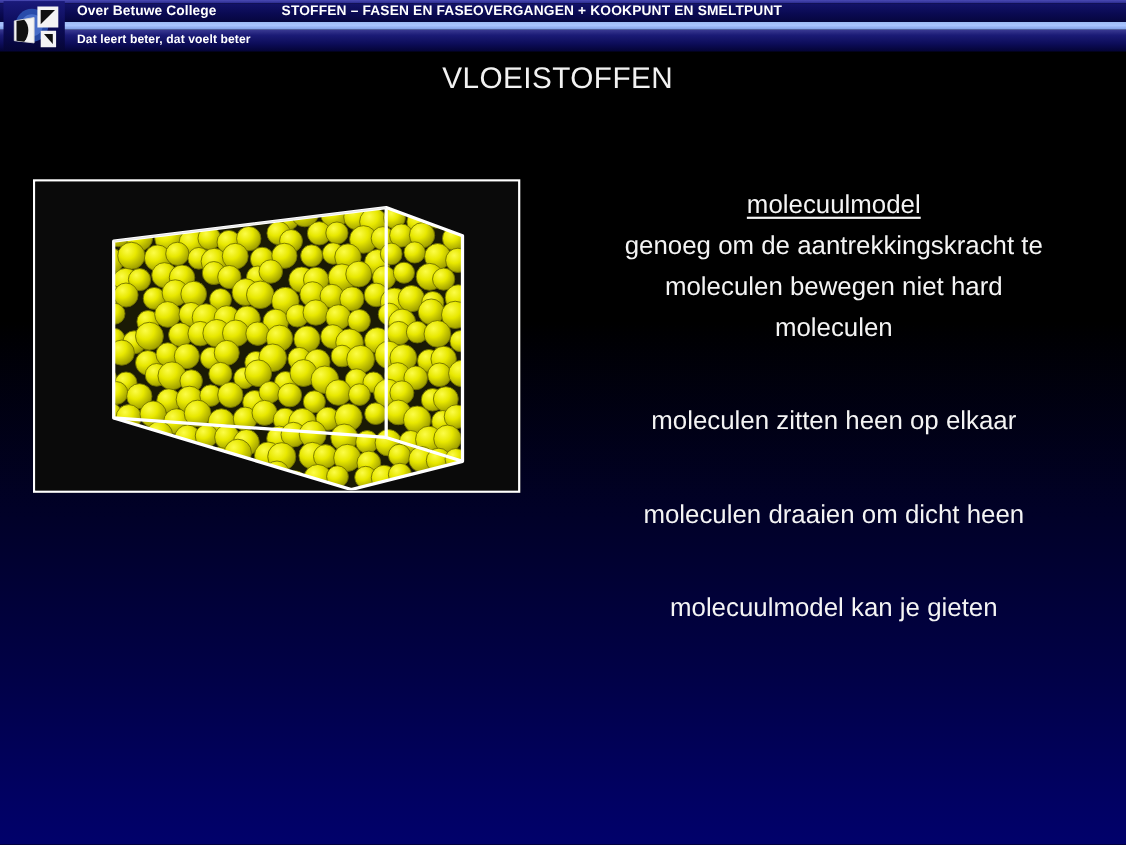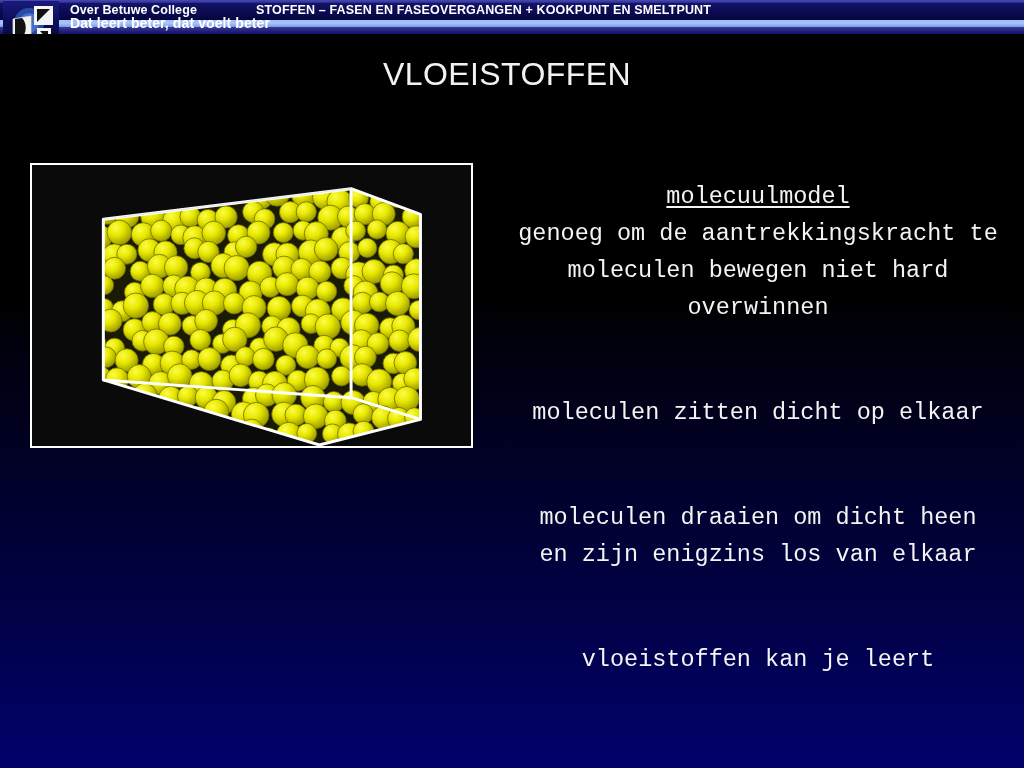--- a/index.html
+++ b/index.html
@@ -20,21 +20,21 @@
         #010147 80%,
         #010160 93%,
         #01016b 100%);
   }
 
   
   #header {
     position: absolute;
     left: 0; top: 0;
     width: 1024px;
-    height: 34px;
+    height: 47px;
     overflow: hidden;
   }
   .hdr-topstrip {
     position: absolute;
     left: 0; top: 0; width: 100%; height: 3px;
     background: linear-gradient(to bottom, #4a4ab4, #2a2a8c);
   }
   .hdr-band1 {
     position: absolute;
     left: 0; top: 3px; width: 100%; height: 17px;
@@ -76,38 +76,38 @@
     z-index: 5;
     color: #ffffff;
     font-size: 12.5px;
     font-weight: bold;
     line-height: 17px;
     letter-spacing: 0.15px;
     white-space: nowrap;
   }
   .hdr-tagline {
     position: absolute;
-    left: 70px; top: 15px;
+    left: 70px; top: 30px;
     z-index: 5;
     color: #ffffff;
-    font-size: 14px;
+    font-size: 11px;
     font-weight: bold;
     letter-spacing: 0.1px;
     white-space: nowrap;
   }
 
   
   #slide-title {
     position: absolute;
     left: 207px;
     top: 56px;
     width: 600px;
     text-align: center;
     color: #f2f2f2;
-    font-size: 32px;
+    font-size: 27px;
     font-weight: normal;
     letter-spacing: 0.4px;
   }
 
   
   #picture-frame {
     position: absolute;
     left: 30px;
     top: 163px;
     width: 443px;
@@ -127,21 +127,21 @@
   #text-column {
     position: absolute;
     left: 492px;
     top: 160px;
     width: 532px;
     text-align: center;
     color: #f4f4f4;
     font-size: 23.5px;
     line-height: 37px;
   }
-  #text-column .para { margin: 18px; font-family: Liberation Mono, monospace; }
+  #text-column .para { margin: 8px; }
   #text-column .gap { height: 32px; }
   .heading-underline {
     text-decoration: underline;
     text-underline-offset: 3px;
   }
   .line { display: block; }
 </style>
 </head>
 <body>
 
@@ -464,36 +464,35 @@
       </g>
     </svg>
   </div>
 
   <div id="text-column">
 
     <p class="para">
       <span class="line heading-underline">molecuulmodel</span>
       <span class="line">genoeg om de aantrekkingskracht te</span>
       <span class="line">moleculen bewegen niet hard</span>
-      <span class="line">overwinnen</span>
+      <span class="line">moleculen</span>
     </p>
 
     <div class="gap"></div>
 
     <p class="para">
-      <span class="line">moleculen zitten dicht op elkaar</span>
+      <span class="line">moleculen zitten heen op elkaar</span>
     </p>
 
     <div class="gap"></div>
 
     <p class="para">
       <span class="line">moleculen draaien om dicht heen</span>
-      <span class="line">en zijn enigzins los van elkaar</span>
     </p>
 
     <div class="gap"></div>
 
     <p class="para">
-      <span class="line">vloeistoffen kan je leert</span>
+      <span class="line">molecuulmodel kan je gieten</span>
     </p>
 
   </div>
 </div>
 
 </body></html>

